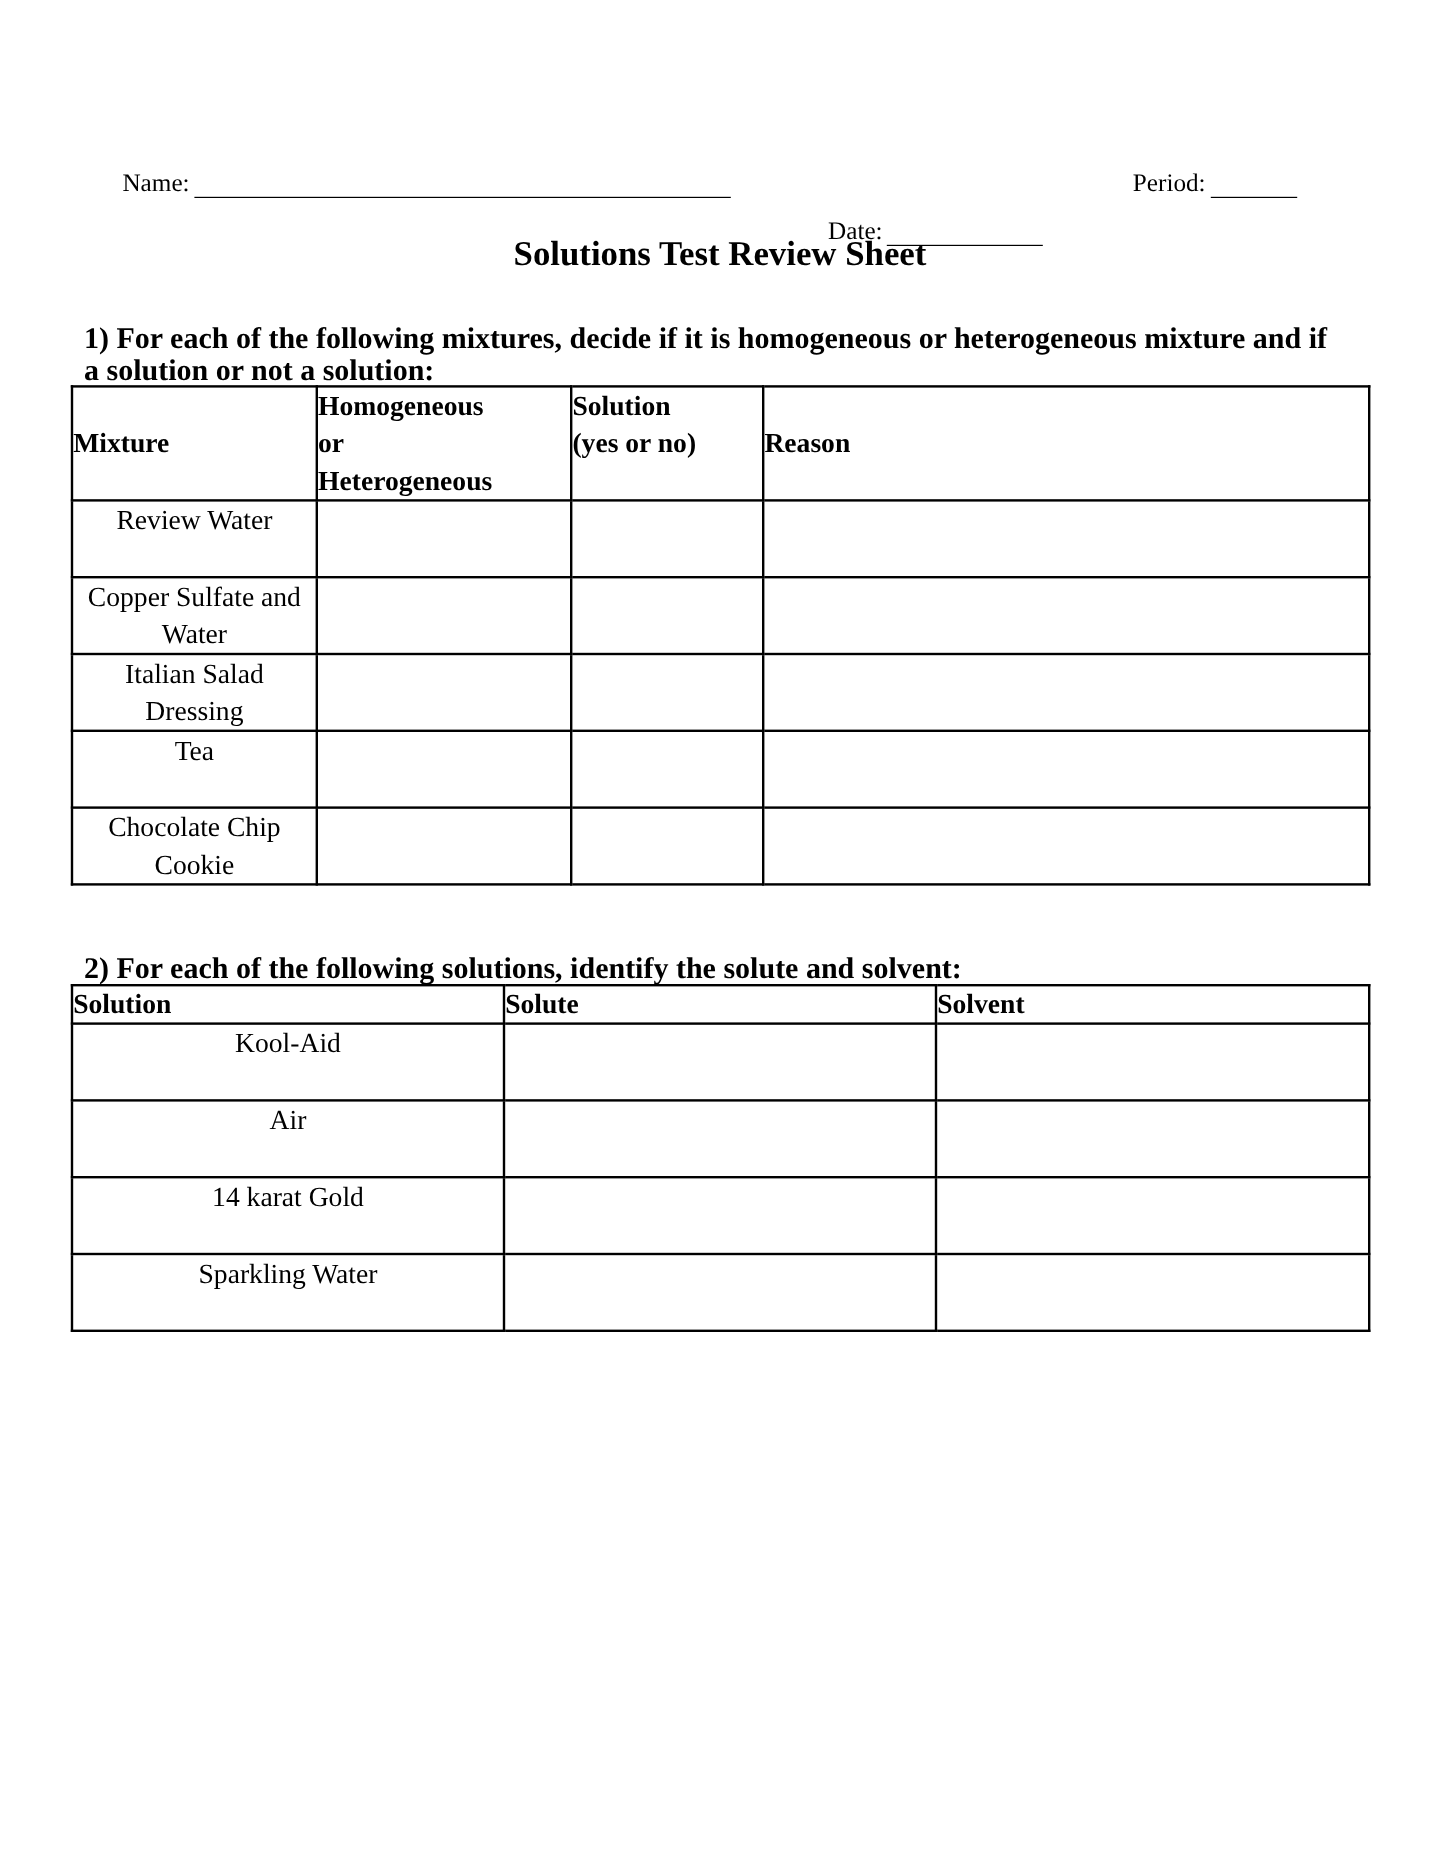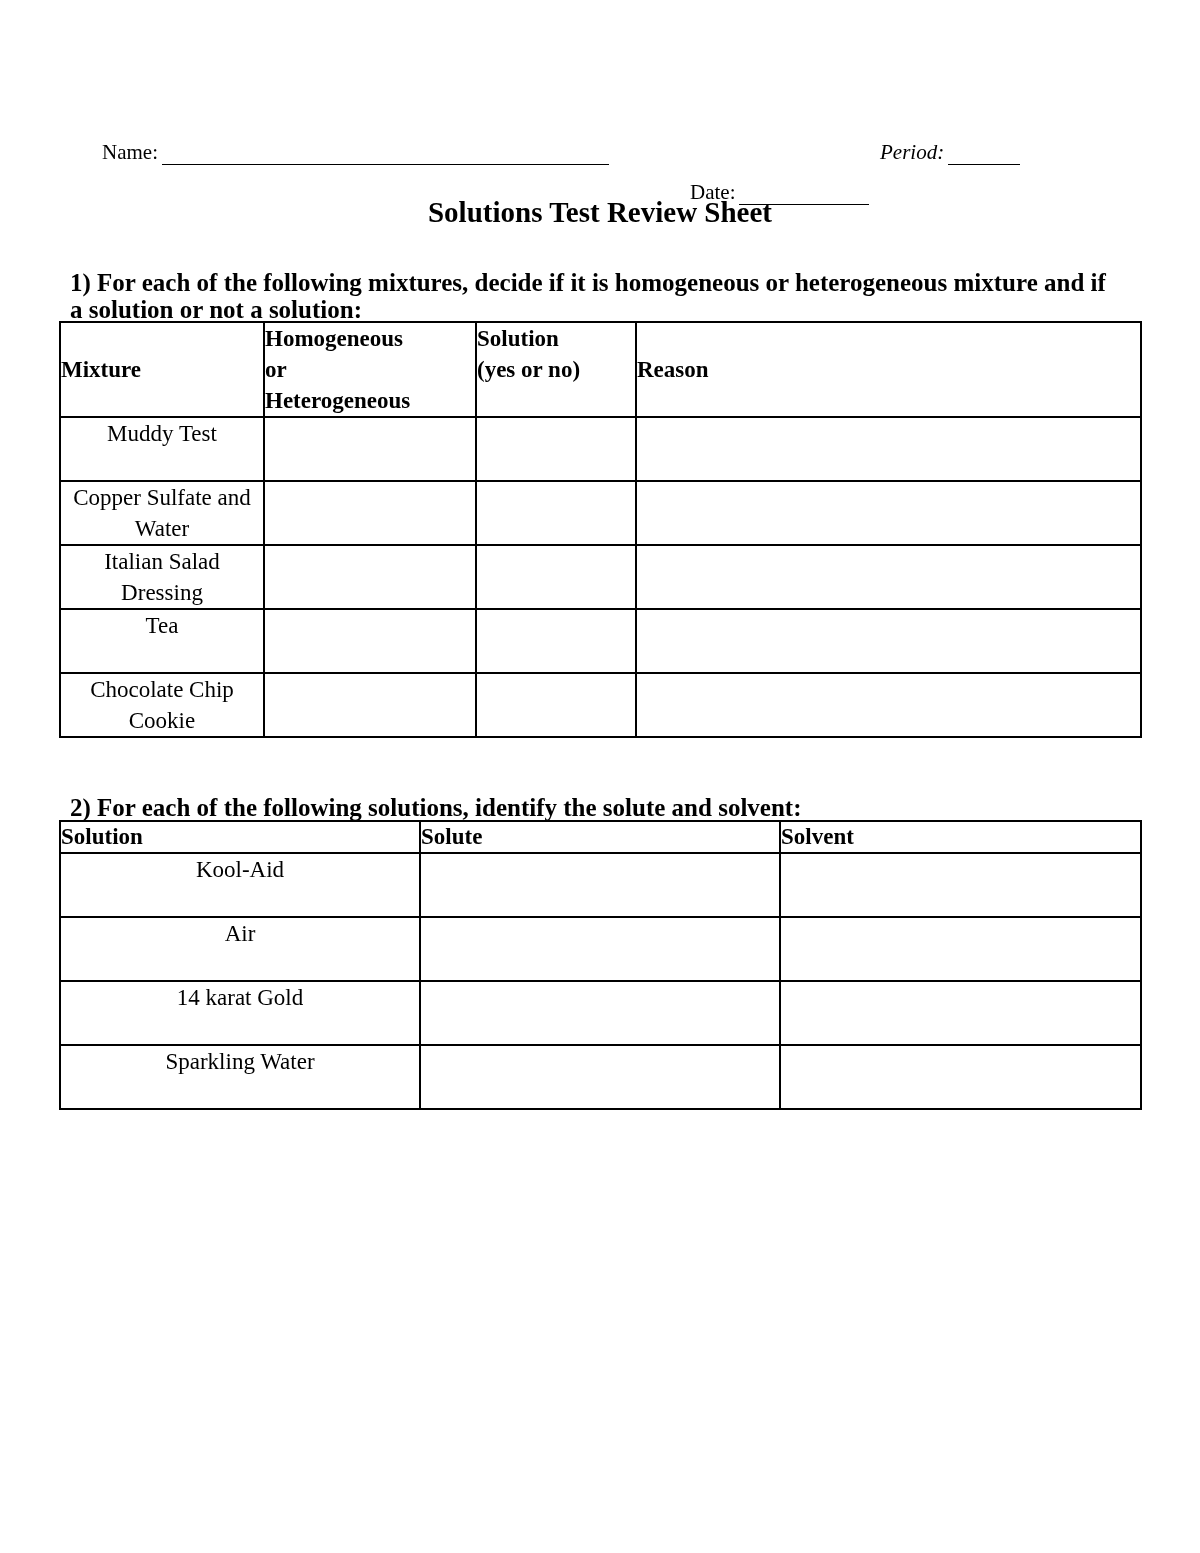--- a/index.html
+++ b/index.html
@@ -24,21 +24,21 @@
 </head>
 <body>
 
 <div class="header-line">
   <span class="hl-item" style="left:0;margin-left:32px;">
     <span>Name:</span><span class="blank" style="width:447px;"></span>
   </span>
   <span class="hl-item" style="left:620px;margin-top:40px;">
     <span>Date:</span><span class="blank" style="width:130px;"></span>
   </span>
-  <span class="hl-item" style="left:810px;font-style:italic;">
+  <span class="hl-item" style="left:874px;">
     <span>Period:</span><span class="blank" style="width:72px;"></span>
   </span>
 </div>
 
 <div class="title">Solutions Test Review Sheet</div>
 
 <div class="q" style="top:269px;">1) For each of the following mixtures, decide if it is homogeneous or heterogeneous mixture and if a solution or not a solution:</div>
 
 <table id="t1">
   <colgroup>
@@ -56,21 +56,21 @@
       <div>Heterogeneous</div>
     </th>
     <th>
       <div>Solution</div>
       <div>(yes or no)</div>
       <div>&nbsp;</div>
     </th>
     <th><span>Reason</span></th>
   </tr>
   <tr>
-    <td>Muddy Test</td>
+    <td>Review Water</td>
     <td class="blank-cell"></td>
     <td class="blank-cell"></td>
     <td class="blank-cell"></td>
   </tr>
   <tr>
     <td>Copper Sulfate and Water</td>
     <td class="blank-cell"></td>
     <td class="blank-cell"></td>
     <td class="blank-cell"></td>
   </tr>

